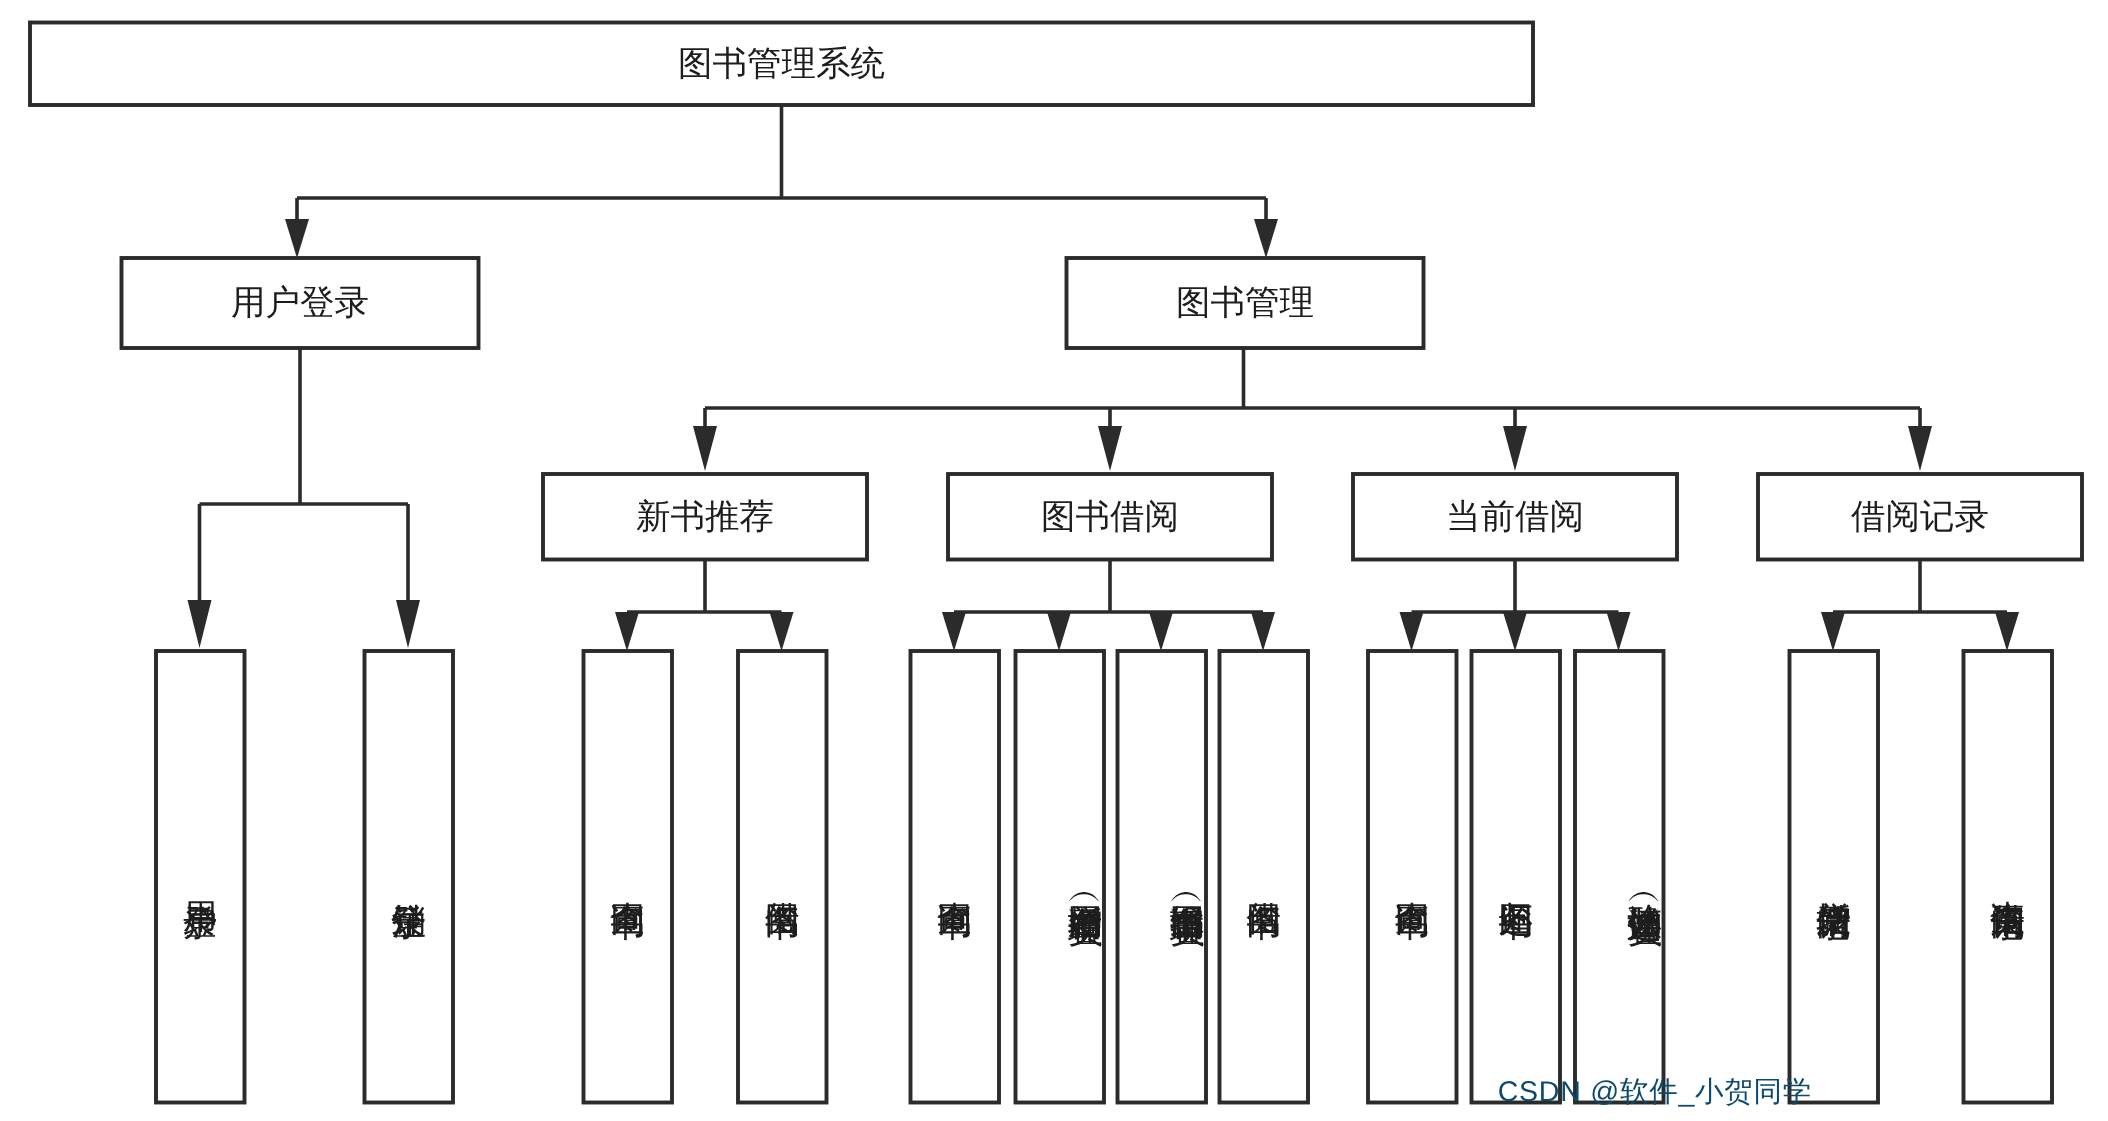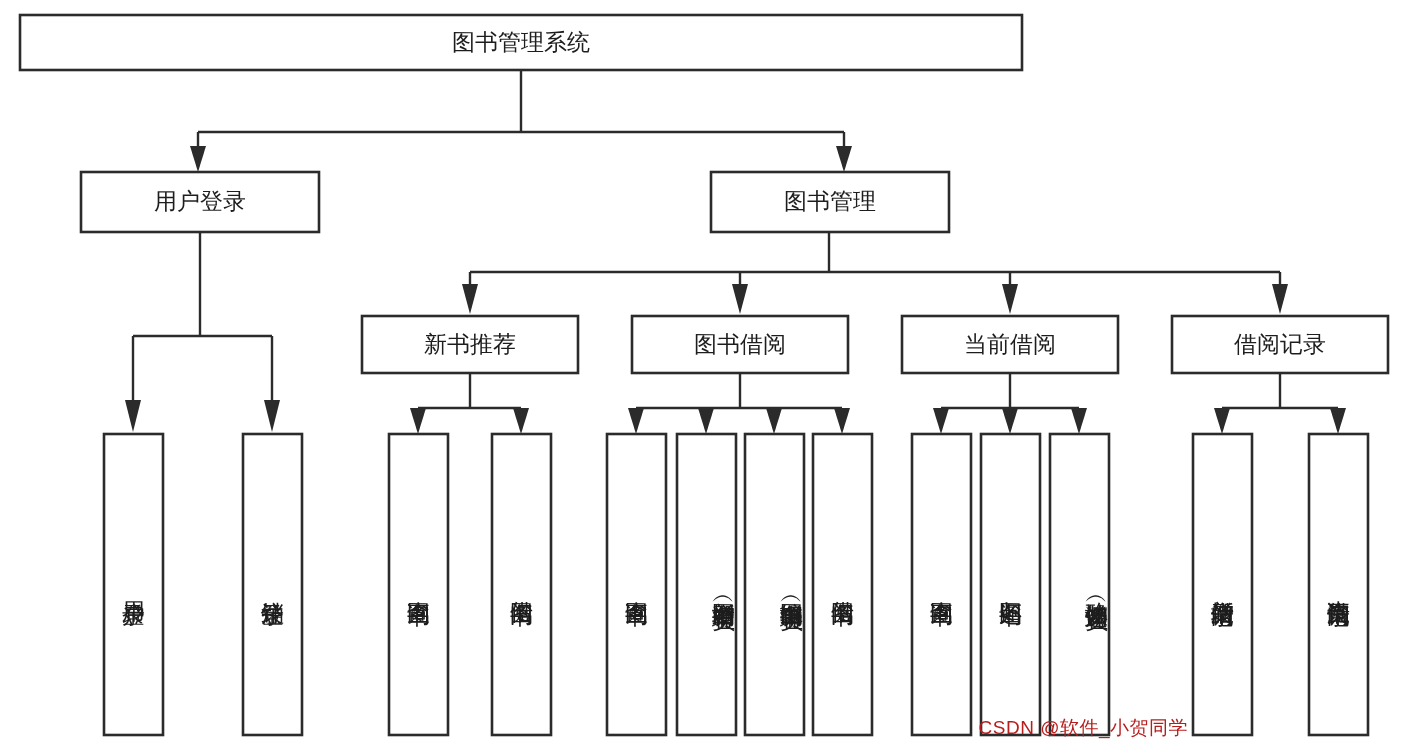--- a/index.html
+++ b/index.html
@@ -11,20 +11,21 @@
     width: 1405px;
     height: 747px;
     overflow: hidden;
     font-family: "Liberation Sans", "DejaVu Sans", sans-serif;
   }
   #diagram-root {
     position: relative;
     width: 1196px;
     height: 747px;
     background: #ffffff;
+    padding-left: 20px;
   }
   svg.flowchart {
     position: absolute;
     left: 0;
     top: 0;
     width: 1405px;
     height: 747px;
     display: block;
   }
   .node-rect {
@@ -63,21 +64,21 @@
     letter-spacing: 1px;
     white-space: nowrap;
     pointer-events: none;
   }
   .watermark {
     position: absolute;
     right: 8px;
     bottom: 6px;
     font-family: "Liberation Sans", "DejaVu Sans", sans-serif;
     font-size: 19px;
-    color: #b91c1c;
+    color: #0c4a6e;
     letter-spacing: 0.5px;
     white-space: nowrap;
     margin-top: 13px;
   }
 </style>
 </head>
 <body>
 
 <div id="diagram-root">
 

